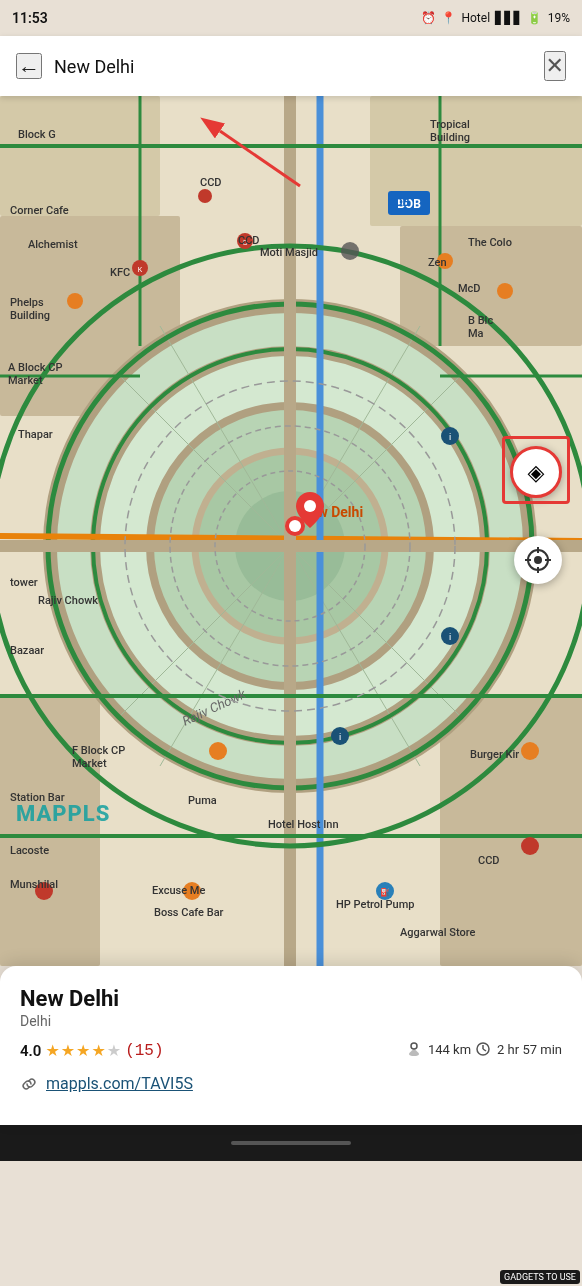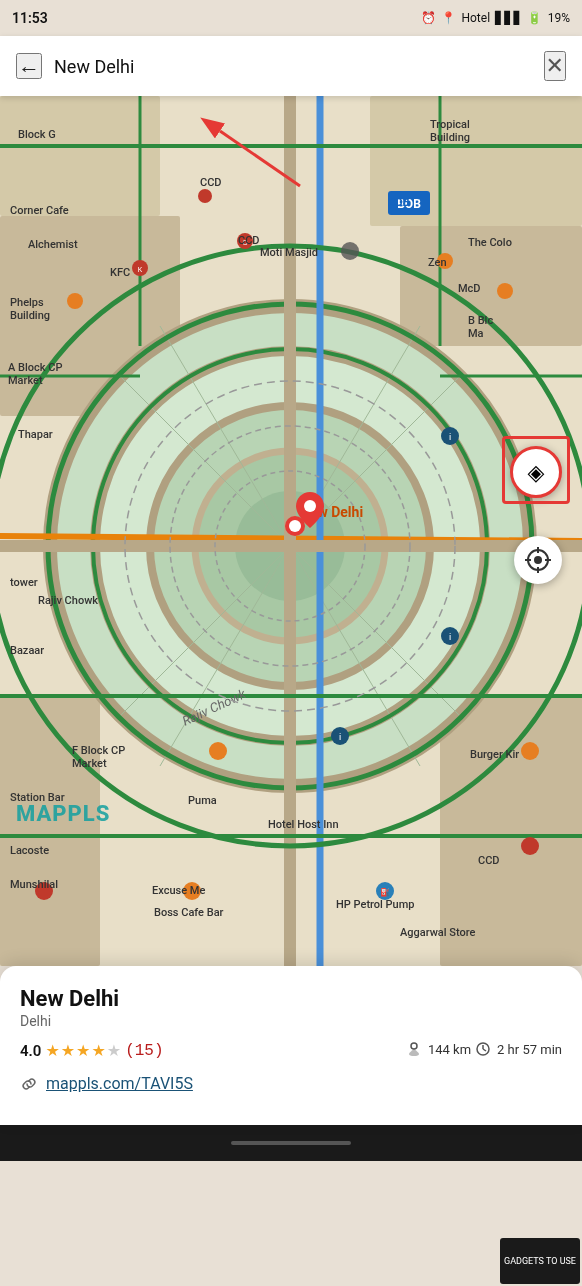--- a/index.html
+++ b/index.html
@@ -291,21 +291,21 @@
     }
 
     
     .gadgets-badge {
       position: absolute;
       bottom: 2px;
       right: 2px;
       background: #1a1a1a;
       color: #fff;
       font-size: 9px;
-      padding: 18px 4px;
+      padding: 2px 4px;
       border-radius: 3px;
       z-index: 200;
     }
   </style>
 </head>
 <body>
 
 <div class="status-bar">
   <span class="status-time">11:53</span>
   <div class="status-icons">

